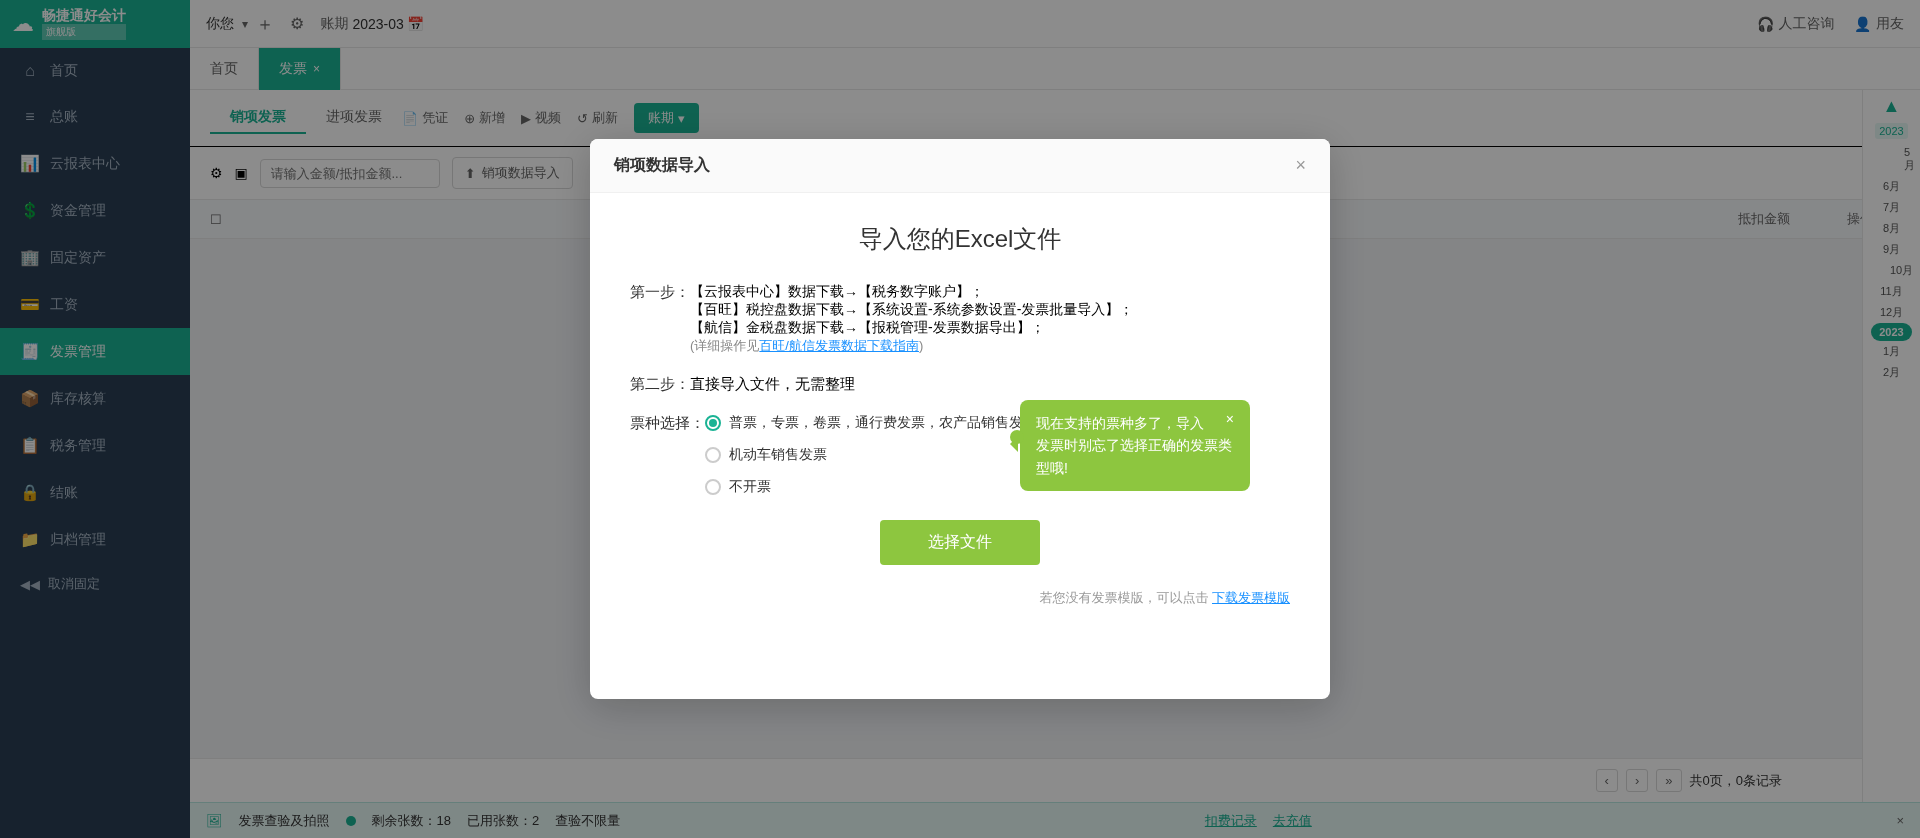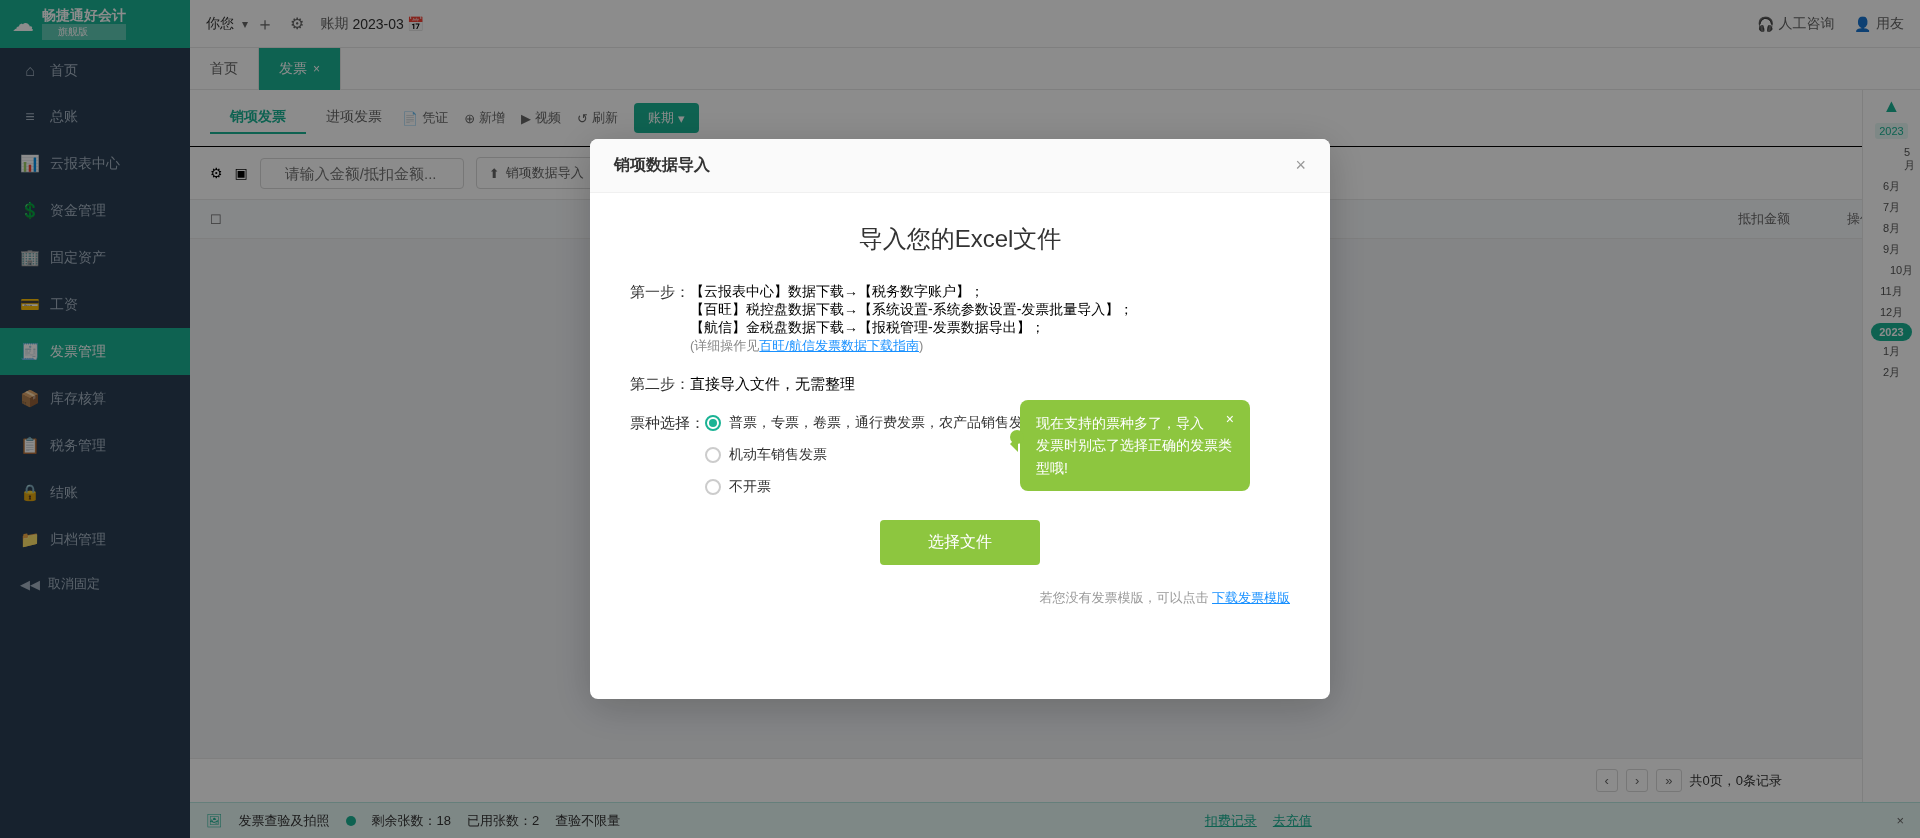--- a/index.html
+++ b/index.html
@@ -12,21 +12,21 @@
       border-bottom: 1px solid #e8e8e8;
       position: fixed; top: 0; left: 0; right: 0; z-index: 100;
     }
     .logo-area {
       width: 190px; display: flex; align-items: center; gap: 8px;
       color: #fff; background: #1ab394; height: 48px; padding: 0 12px;
       margin-left: -16px; margin-right: 16px;
     }
     .logo-icon { font-size: 22px; }
     .logo-text { font-size: 14px; font-weight: bold; line-height: 1.2; }
-    .logo-badge { font-size: 10px; background: rgba(255,255,255,0.3); padding: 1px 16px; border-radius: 0; }
+    .logo-badge { font-size: 10px; background: rgba(255,255,255,0.3); padding: 1px 4px; border-radius: 0; }
     .top-bar-company { color: #333; font-size: 14px; margin-right: 8px; }
     .top-bar-arrow { color: #666; font-size: 12px; }
     .top-bar-plus { color: #666; font-size: 18px; margin: 0 8px; cursor: pointer; }
     .top-bar-gear { color: #666; font-size: 16px; margin: 0 8px; cursor: pointer; }
     .top-bar-period { color: #333; margin: 0 8px; display: flex; align-items: center; gap: 4px; }
     .top-bar-period-label { color: #666; }
     .period-icon { color: #1ab394; font-size: 14px; }
     .top-bar-right { margin-left: auto; display: flex; align-items: center; gap: 20px; }
     .consultation { display: flex; align-items: center; gap: 4px; color: #666; cursor: pointer; }
     .user-area { display: flex; align-items: center; gap: 4px; color: #666; cursor: pointer; }
@@ -71,21 +71,21 @@
       padding: 6px 20px; font-size: 14px; cursor: pointer; color: #666;
       border-bottom: 2px solid transparent;
     }
     .page-tab.active { color: #1ab394; border-bottom-color: #1ab394; font-weight: bold; }
     .page-actions { display: flex; align-items: center; gap: 16px; }
     .page-action-btn { display: flex; align-items: center; gap: 4px; color: #666; cursor: pointer; font-size: 13px; }
     .period-btn { background: #1ab394; color: #fff; padding: 6px 14px; border-radius: 4px; cursor: pointer; font-size: 13px; display: flex; align-items: center; gap: 4px; }
 
     
     .filter-bar { background: #fff; padding: 10px 20px; display: flex; align-items: center; gap: 12px; border-bottom: 1px solid #e8e8e8; }
-    .filter-input { border: 1px solid #d9d9d9; border-radius: 4px; padding: 6px 24px; font-size: 15px; color: #999; width: 204px; }
+    .filter-input { border: 1px solid #d9d9d9; border-radius: 4px; padding: 6px 10px; font-size: 13px; color: #999; width: 180px; }
     .filter-action { display: flex; align-items: center; gap: 6px; padding: 6px 12px; border: 1px solid #d9d9d9; border-radius: 4px; cursor: pointer; font-size: 13px; color: #666; }
 
     
     .table-container { background: #fff; margin: 0; }
     .table-header { display: flex; align-items: center; background: #f5f7fa; padding: 10px 20px; border-bottom: 1px solid #e8e8e8; font-size: 13px; color: #666; gap: 20px; }
     .table-col-check { width: 30px; }
     .table-col-ops { width: 80px; text-align: center; }
     .table-col-deduct { width: 120px; text-align: right; padding-right: 10px; }
 
     

